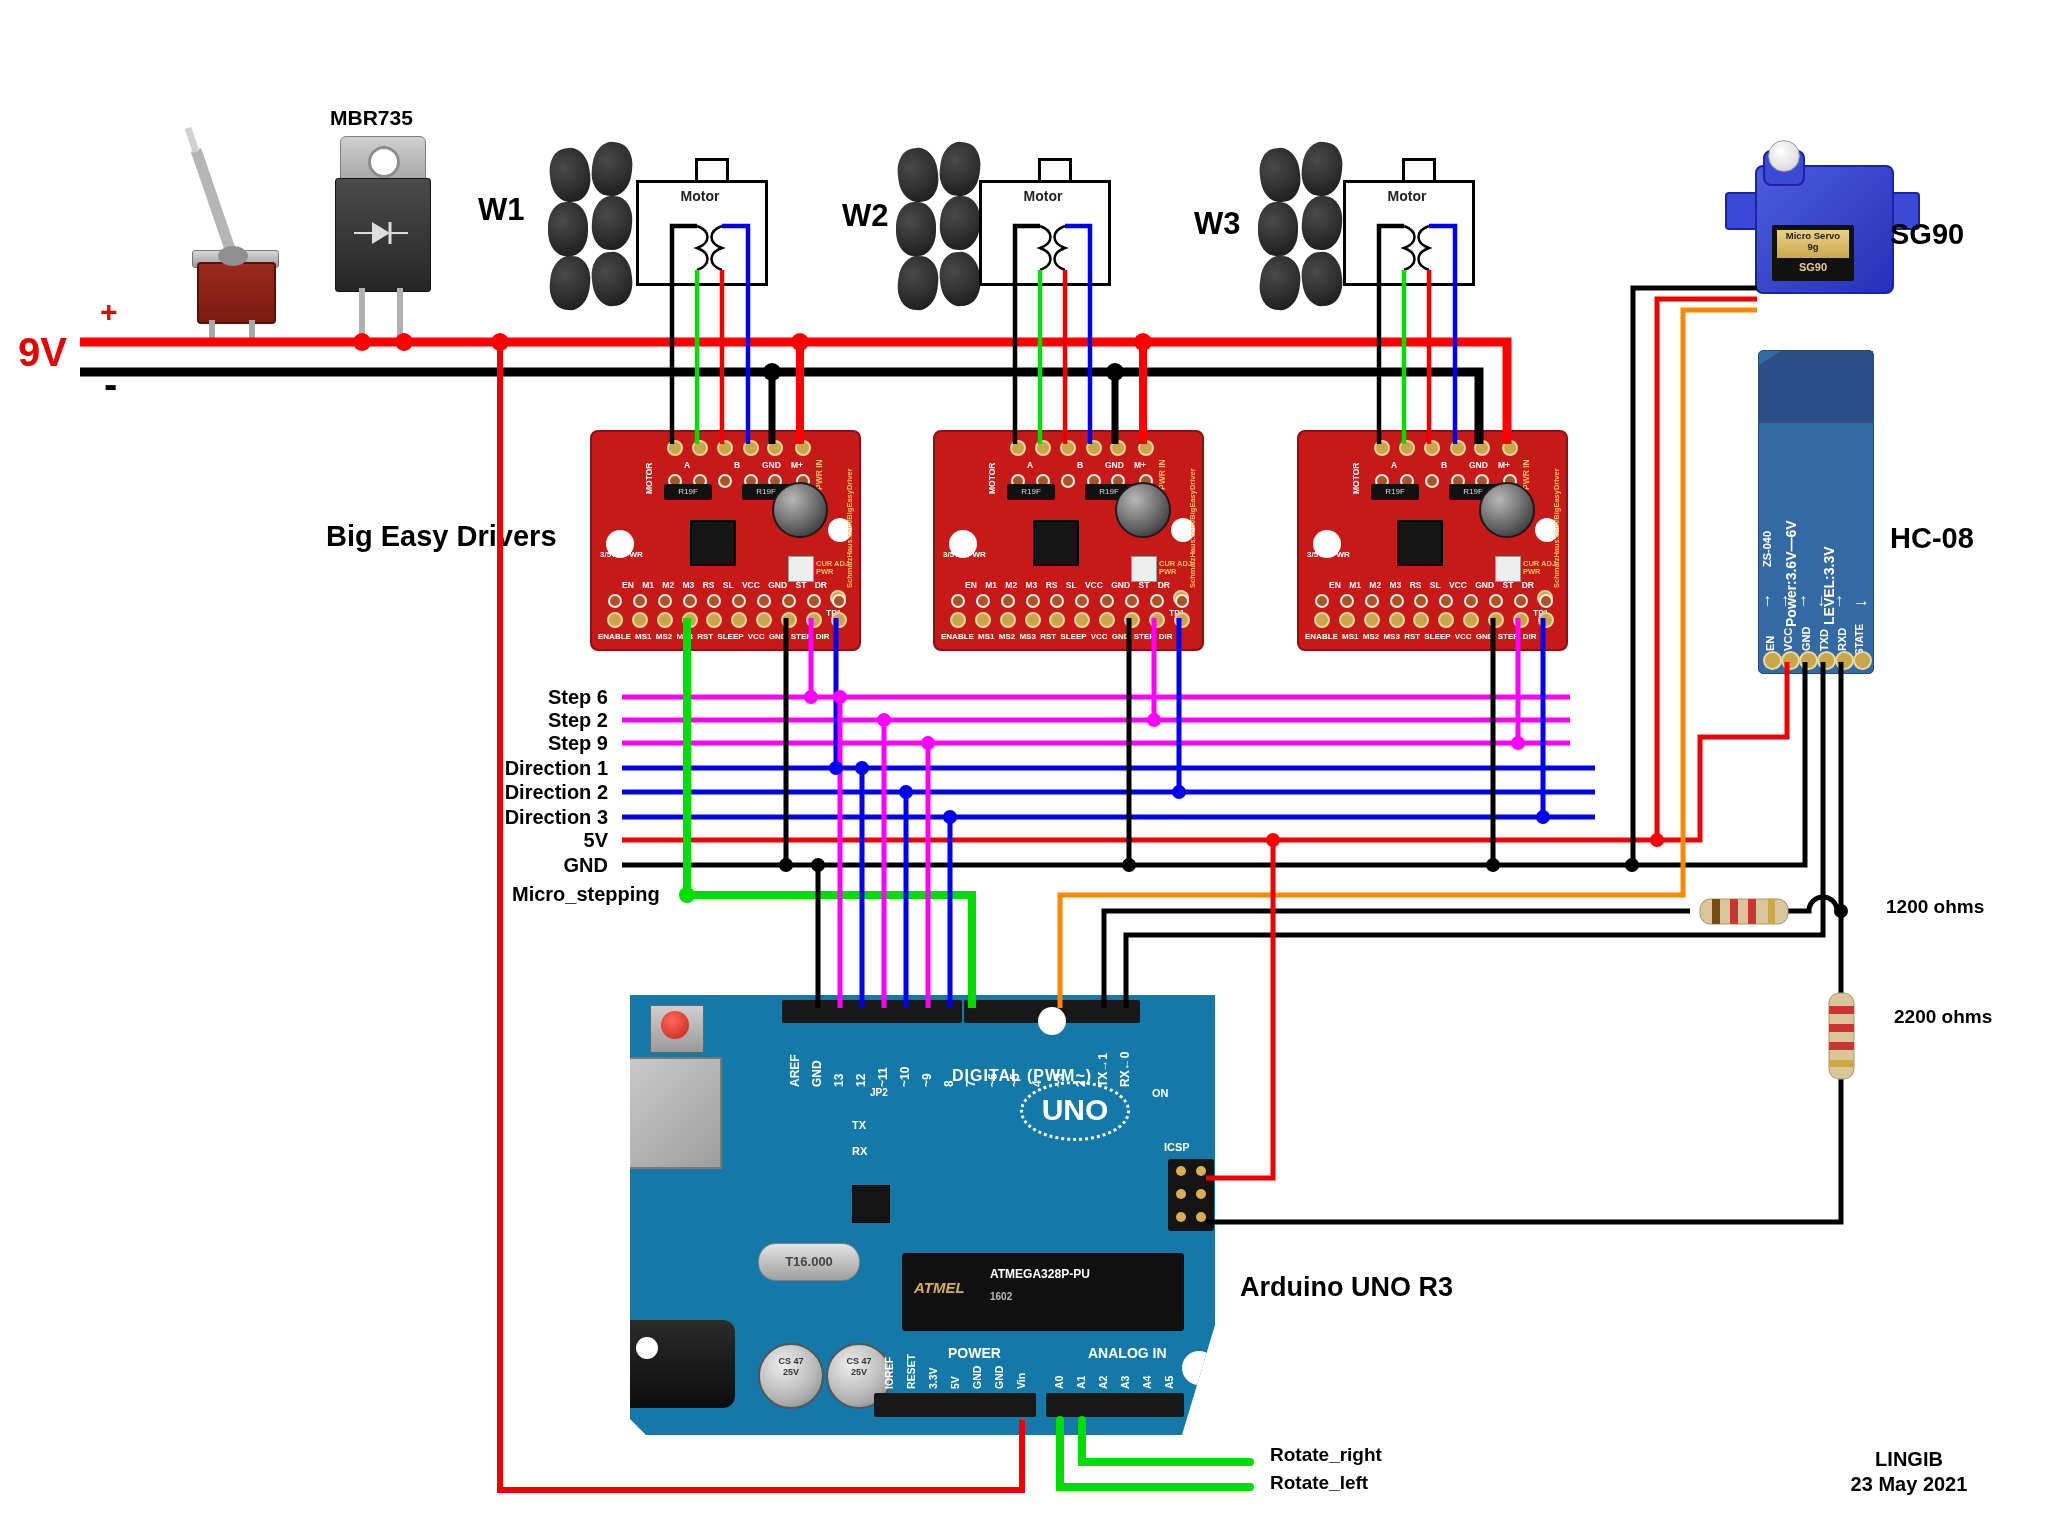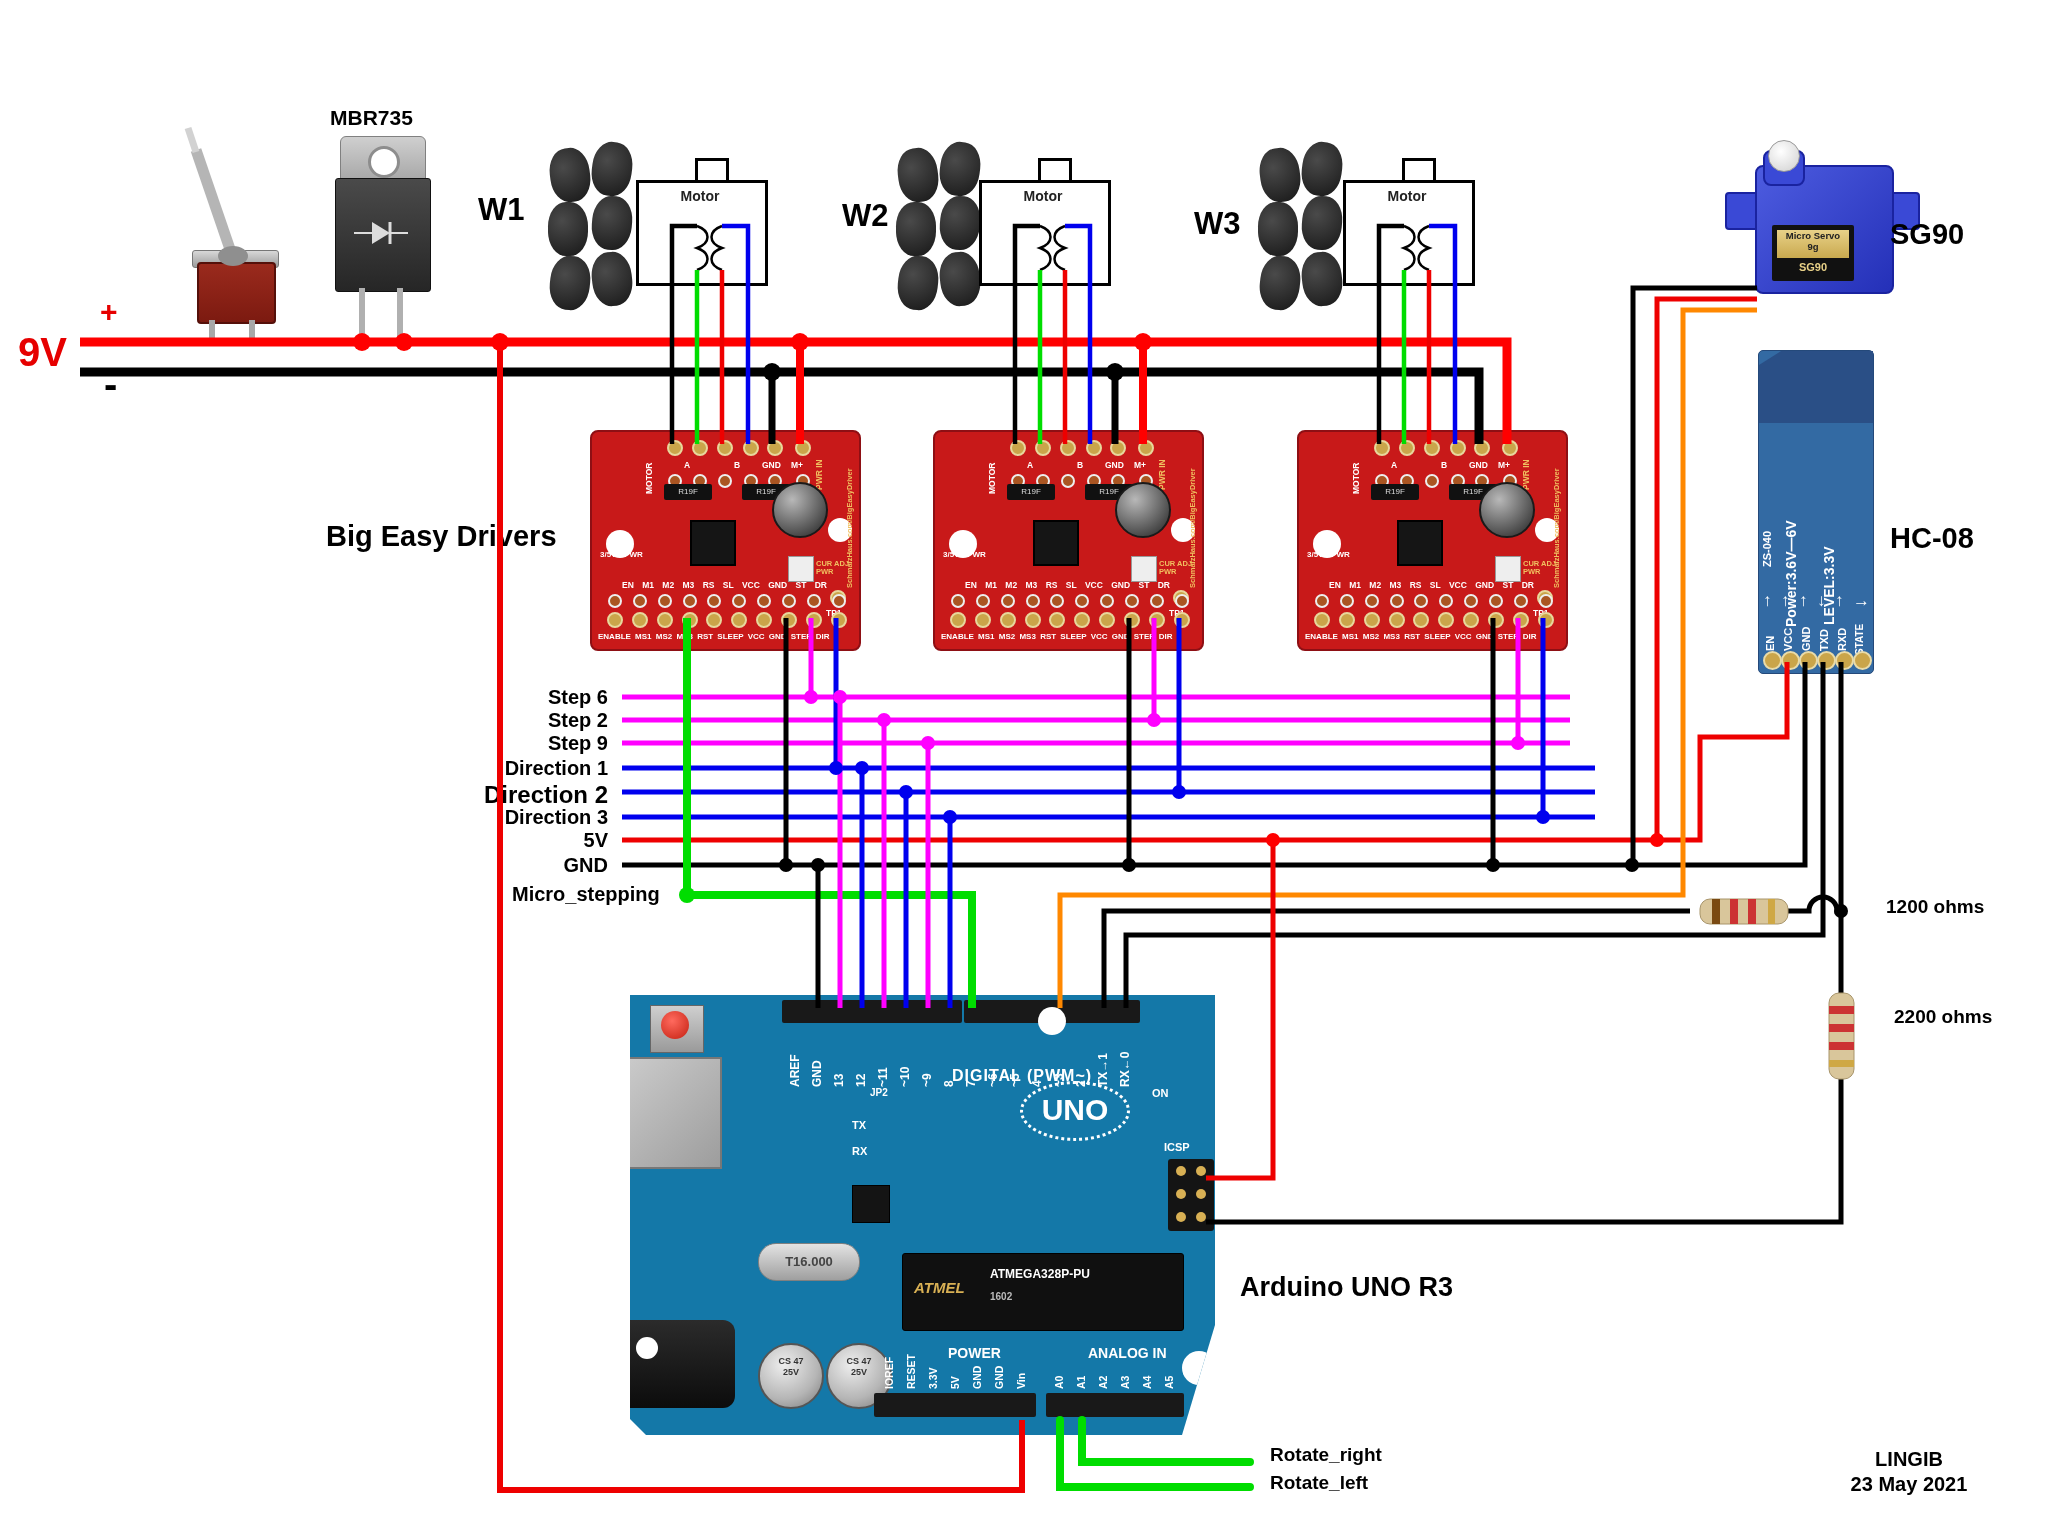--- a/index.html
+++ b/index.html
@@ -300,21 +300,21 @@
       <span class="pinA" style="left:214px;top:180px;"></span>
       <span class="pinA" style="left:239px;top:180px;"></span>
     <span class="silk" style="left:6px;top:200px;font-size:8px;word-spacing:2px;">ENABLE MS1 MS2 MS3 RST SLEEP VCC GND STEP DIR</span>
     <span class="silk gold vt" style="left:253px;top:26px;height:130px;font-size:7.5px;">SchmalzHaus.com/BigEasyDriver</span>
   </div>
 
   <div class="lbl abs comp" style="right:1440px;top:686px;font-size:20px;">Step 6</div>
   <div class="lbl abs comp" style="right:1440px;top:709px;font-size:20px;">Step 2</div>
   <div class="lbl abs comp" style="right:1440px;top:732px;font-size:20px;">Step 9</div>
   <div class="lbl abs comp" style="right:1440px;top:757px;font-size:20px;">Direction 1</div>
-  <div class="lbl abs comp" style="right:1440px;top:781px;font-size:24px;">Direction 2</div>
+  <div class="lbl abs comp" style="right:1440px;top:781px;font-size:20px;">Direction 2</div>
   <div class="lbl abs comp" style="right:1440px;top:806px;font-size:20px;">Direction 3</div>
   <div class="lbl abs comp" style="right:1440px;top:829px;font-size:20px;">5V</div>
   <div class="lbl abs comp" style="right:1440px;top:854px;font-size:20px;">GND</div>
   <div class="lbl abs comp" style="left:512px;top:883px;font-size:20px;">Micro_stepping</div>
 
   <div class="abs comp" id="uno">
     <div class="abs" id="usb"></div>
     <div class="abs" id="jack"></div>
     <div class="abs" id="reset-base"></div>
     <div class="abs" id="reset-cap"></div>

